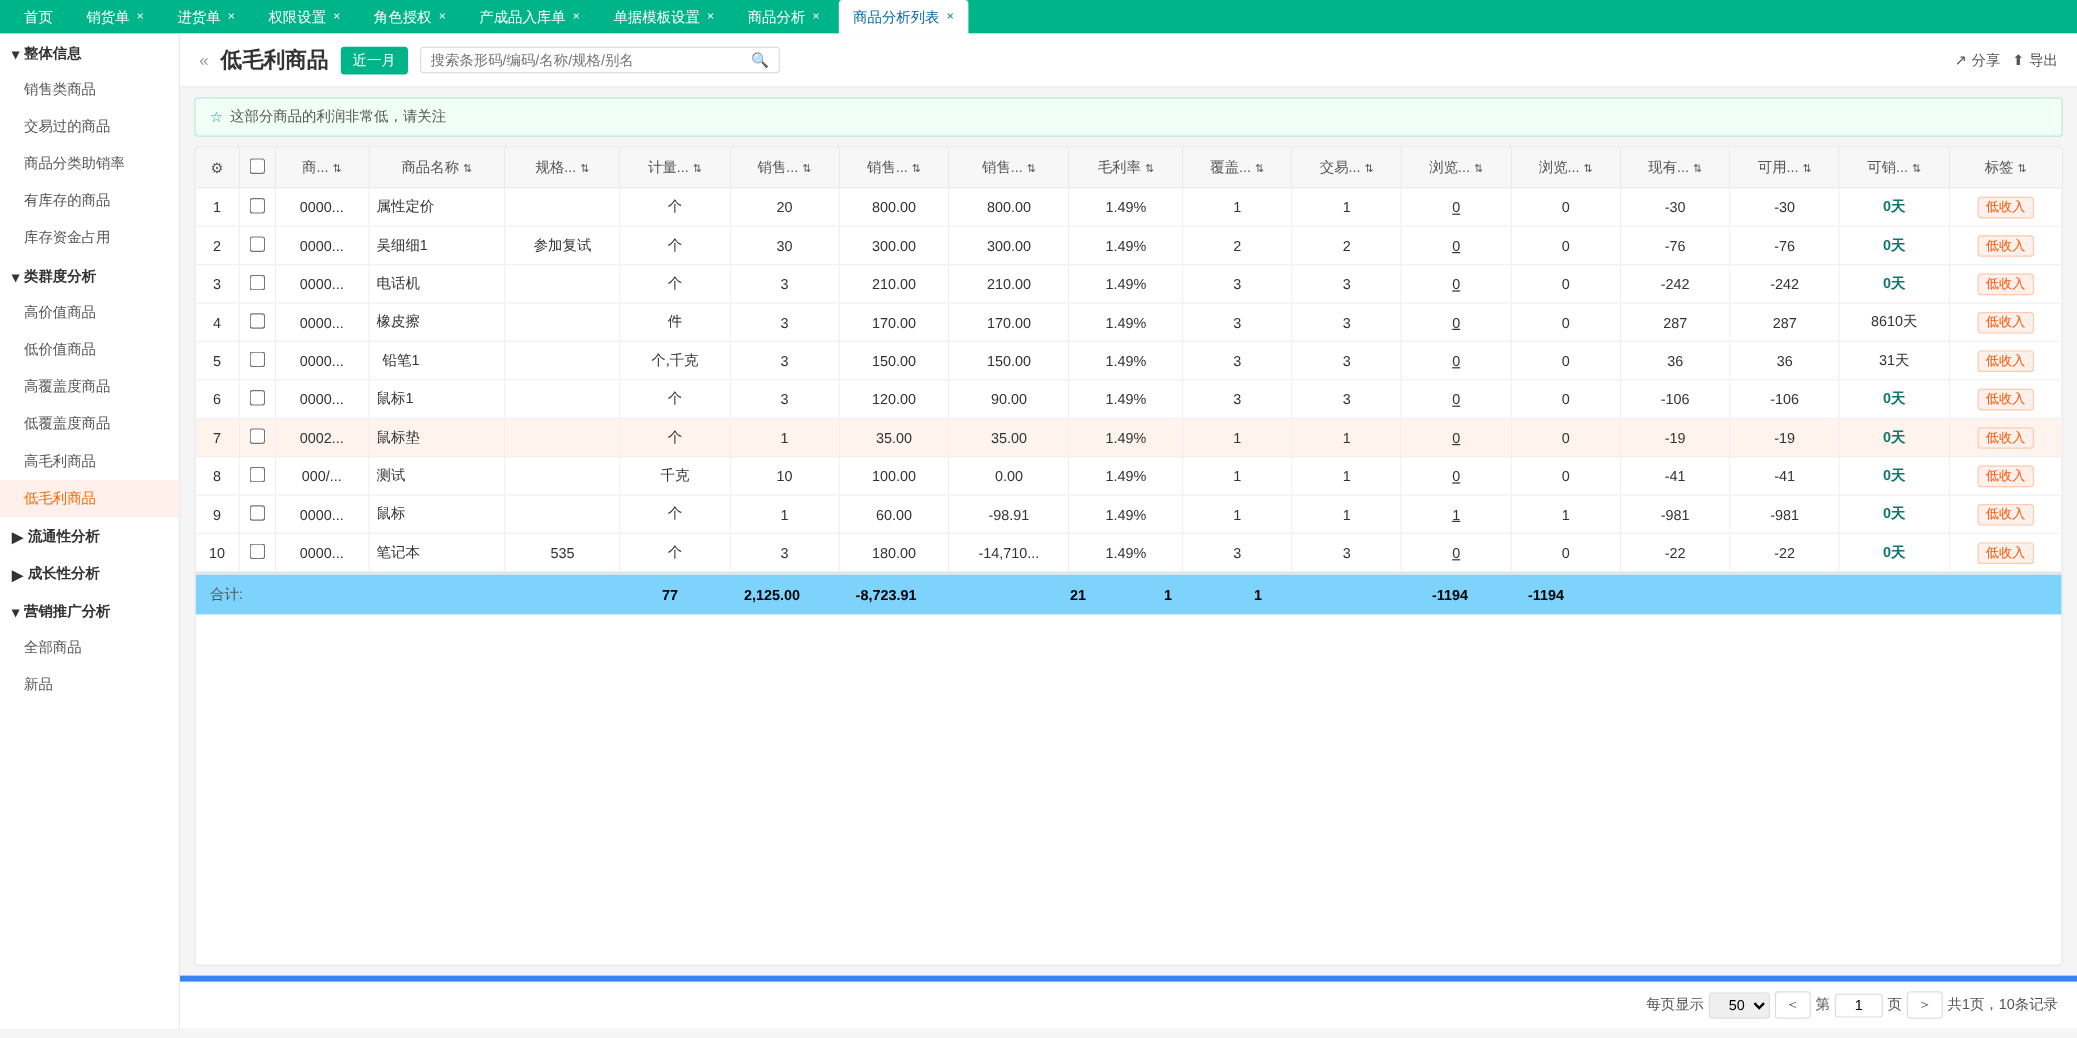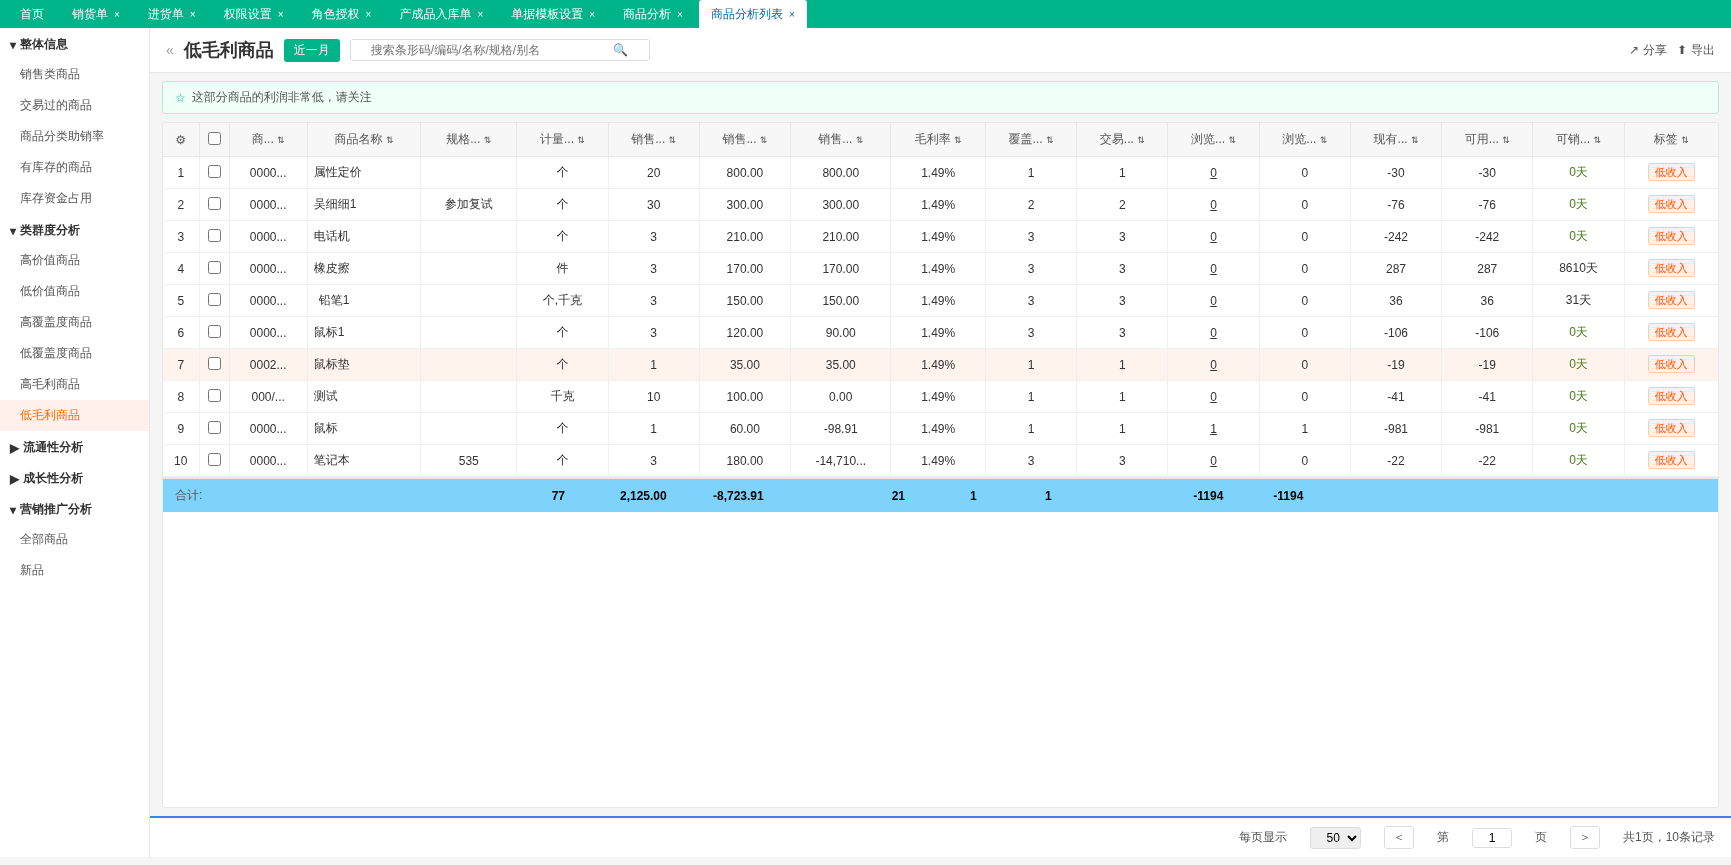--- a/index.html
+++ b/index.html
@@ -84,21 +84,21 @@
       border: none;
       padding: 3px 10px;
       border-radius: 3px;
       cursor: pointer;
       font-size: 12px;
     }
     .search-box {
       display: flex; align-items: center;
       border: 1px solid #ddd;
       border-radius: 3px;
-      padding: 3px 20px;
+      padding: 3px 8px;
       background: #fff;
       flex: 1;
       max-width: 300px;
     }
     .search-box input {
       border: none; outline: none; font-size: 12px; width: 100%;
     }
     .header-actions {
       margin-left: auto;
       display: flex; gap: 10px; align-items: center;
@@ -162,41 +162,41 @@
     table tbody td:last-child { border-right: none; }
     .tag-low-income {
       background: #fff0eb;
       color: #ff5500;
       padding: 2px 6px;
       border-radius: 3px;
       font-size: 11px;
       border: 1px solid #ffcbb0;
     }
     .underline { text-decoration: underline; cursor: pointer; color: #333; }
-    .red-text { color: #4d7c0f; }
+    .red-text { color: #0f766e; font-weight: bold; }
 
     
     .table-footer {
       background: #7dd3fc;
       border-top: 2px solid #e8e8e8;
       padding: 8px 12px;
       display: flex;
       align-items: center;
     }
     .footer-label { color: #555; margin-right: 20px; }
 
     
     .pagination-bar {
       background: #fff;
-      border-top: 2px solid #3b82f6;
+      border-top: 5px solid #3b82f6;
       padding: 8px 16px;
       display: flex;
       align-items: center;
       justify-content: flex-end;
-      gap: 23px;
+      gap: 4px;
       font-size: 12px;
       color: #555;
     }
     .per-page-select {
       border: 1px solid #ddd;
       padding: 2px 4px;
       border-radius: 3px;
       text-align: right;
     }
     .page-nav-btn {

